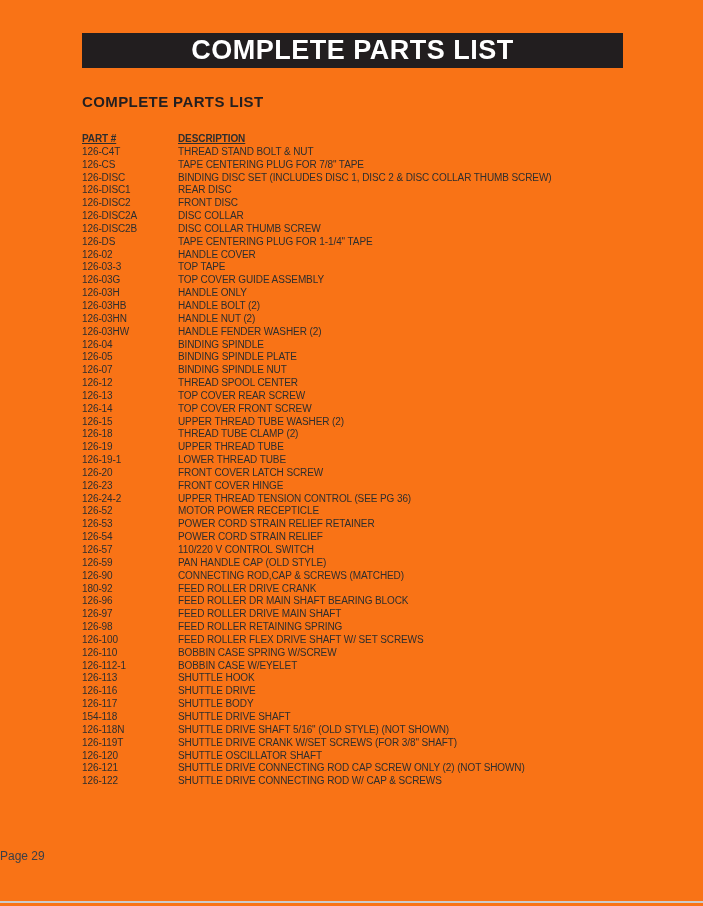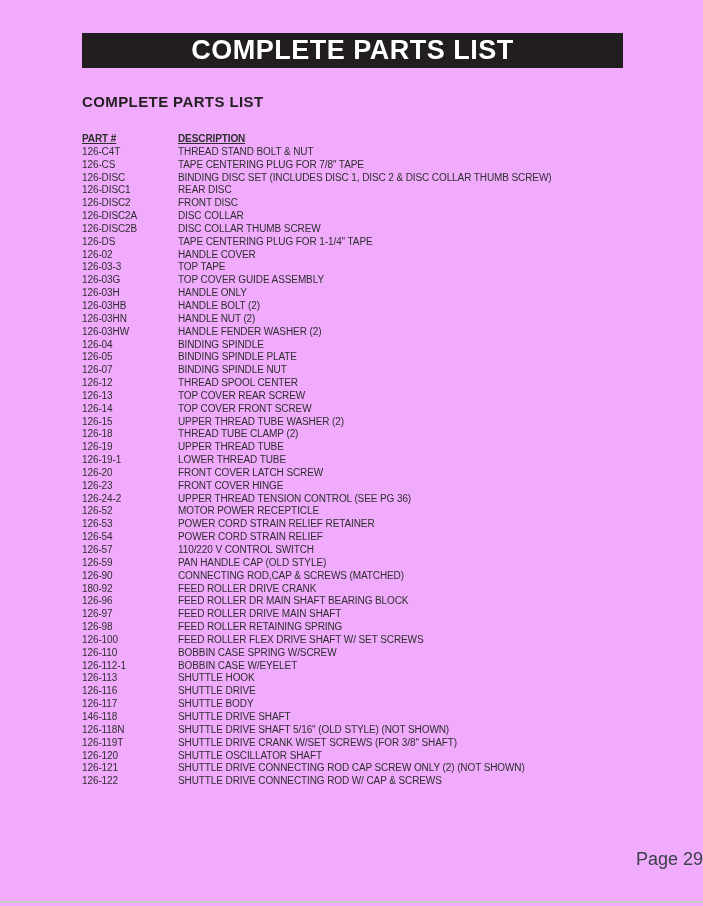--- a/index.html
+++ b/index.html
@@ -4,21 +4,21 @@
 <style>
   html, body {
     margin: 0;
     padding: 0;
     background: #ffffff;
   }
   .page {
     position: relative;
     width: 703px;
     height: 906px;
-    background: #f0abfc;
+    background: #f97316;
     overflow: hidden;
     font-family: "Liberation Sans", sans-serif;
     color: #2e2e2e;
   }
   .banner {
     position: absolute;
     left: 82px;
     top: 33px;
     width: 541px;
     height: 35px;
@@ -72,22 +72,22 @@
     width: 96px;
   }
   .header-row span {
     text-decoration: underline;
   }
   .footer {
     position: absolute;
     left: 0;
     top: 849px;
     width: 703px;
-    text-align: right;
-    font-size: 18px;
+    text-align: left;
+    font-size: 12px;
     color: #3a3f47;
   }
   .bottom-rule {
     position: absolute;
     left: 0;
     top: 901px;
     width: 703px;
     height: 2px;
     background: #cbcbcb;
   }
@@ -145,21 +145,21 @@
         <div class="row"><span class="col-part">180-92</span><span class="col-desc">FEED ROLLER DRIVE CRANK</span></div>
         <div class="row"><span class="col-part">126-96</span><span class="col-desc">FEED ROLLER DR MAIN SHAFT BEARING BLOCK</span></div>
         <div class="row"><span class="col-part">126-97</span><span class="col-desc">FEED ROLLER DRIVE MAIN SHAFT</span></div>
         <div class="row"><span class="col-part">126-98</span><span class="col-desc">FEED ROLLER RETAINING SPRING</span></div>
         <div class="row"><span class="col-part">126-100</span><span class="col-desc">FEED ROLLER FLEX DRIVE SHAFT W/ SET SCREWS</span></div>
         <div class="row"><span class="col-part">126-110</span><span class="col-desc">BOBBIN CASE SPRING W/SCREW</span></div>
         <div class="row"><span class="col-part">126-112-1</span><span class="col-desc">BOBBIN CASE W/EYELET</span></div>
         <div class="row"><span class="col-part">126-113</span><span class="col-desc">SHUTTLE HOOK</span></div>
         <div class="row"><span class="col-part">126-116</span><span class="col-desc">SHUTTLE DRIVE</span></div>
         <div class="row"><span class="col-part">126-117</span><span class="col-desc">SHUTTLE BODY</span></div>
-        <div class="row"><span class="col-part">146-118</span><span class="col-desc">SHUTTLE DRIVE SHAFT</span></div>
+        <div class="row"><span class="col-part">154-118</span><span class="col-desc">SHUTTLE DRIVE SHAFT</span></div>
         <div class="row"><span class="col-part">126-118N</span><span class="col-desc">SHUTTLE DRIVE SHAFT 5/16" (OLD STYLE) (NOT SHOWN)</span></div>
         <div class="row"><span class="col-part">126-119T</span><span class="col-desc">SHUTTLE DRIVE CRANK W/SET SCREWS (FOR 3/8" SHAFT)</span></div>
         <div class="row"><span class="col-part">126-120</span><span class="col-desc">SHUTTLE OSCILLATOR SHAFT</span></div>
         <div class="row"><span class="col-part">126-121</span><span class="col-desc">SHUTTLE DRIVE CONNECTING ROD CAP SCREW ONLY (2) (NOT SHOWN)</span></div>
         <div class="row"><span class="col-part">126-122</span><span class="col-desc">SHUTTLE DRIVE CONNECTING ROD W/ CAP &amp; SCREWS</span></div>
       </div>
   </div>
 
   <div class="footer">
     <span>Page 29</span>

